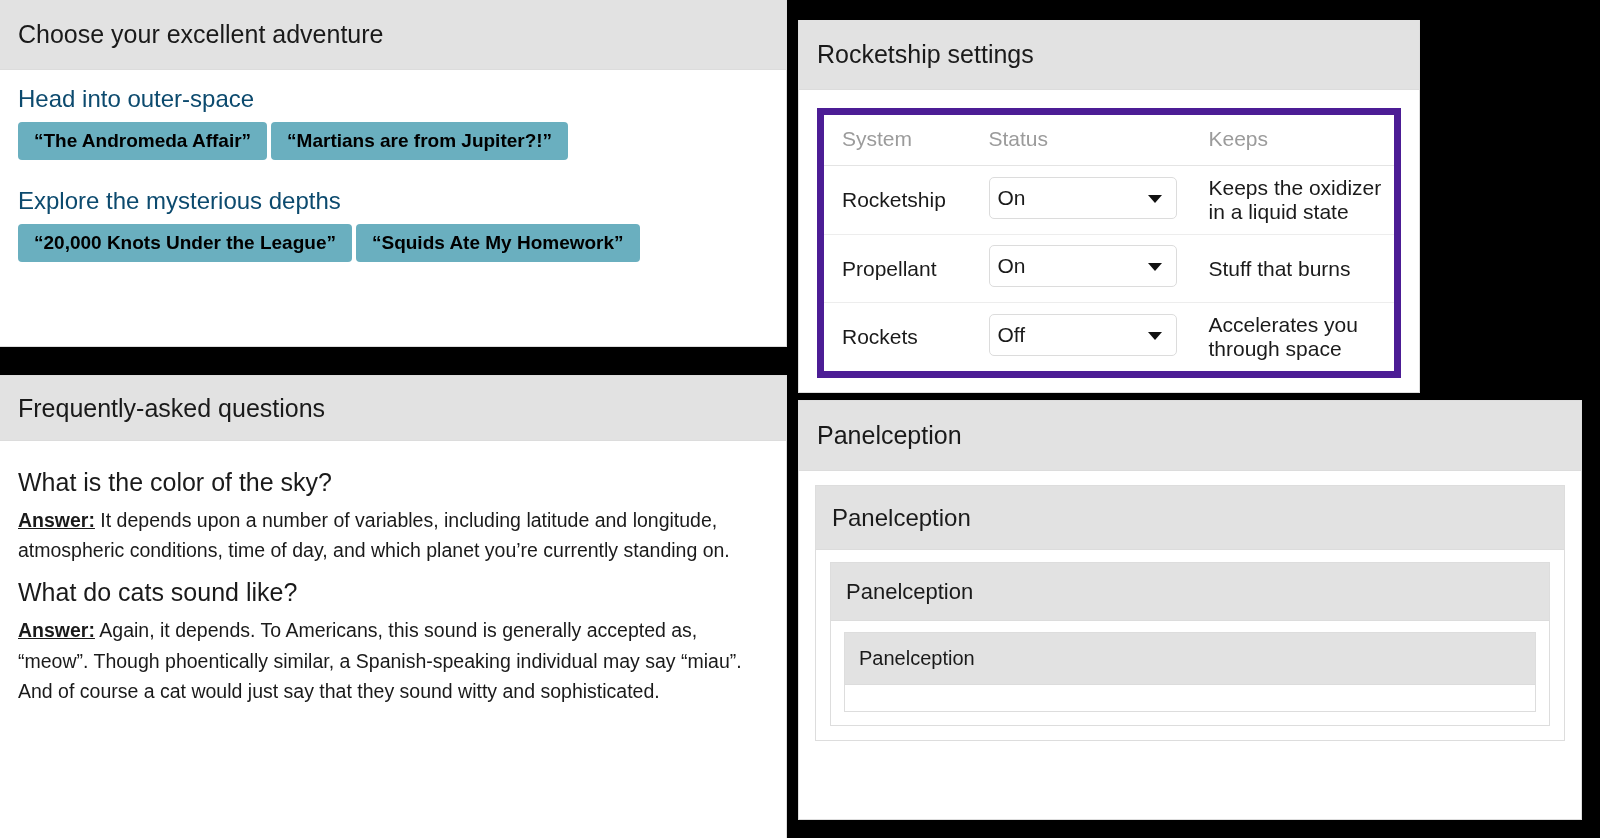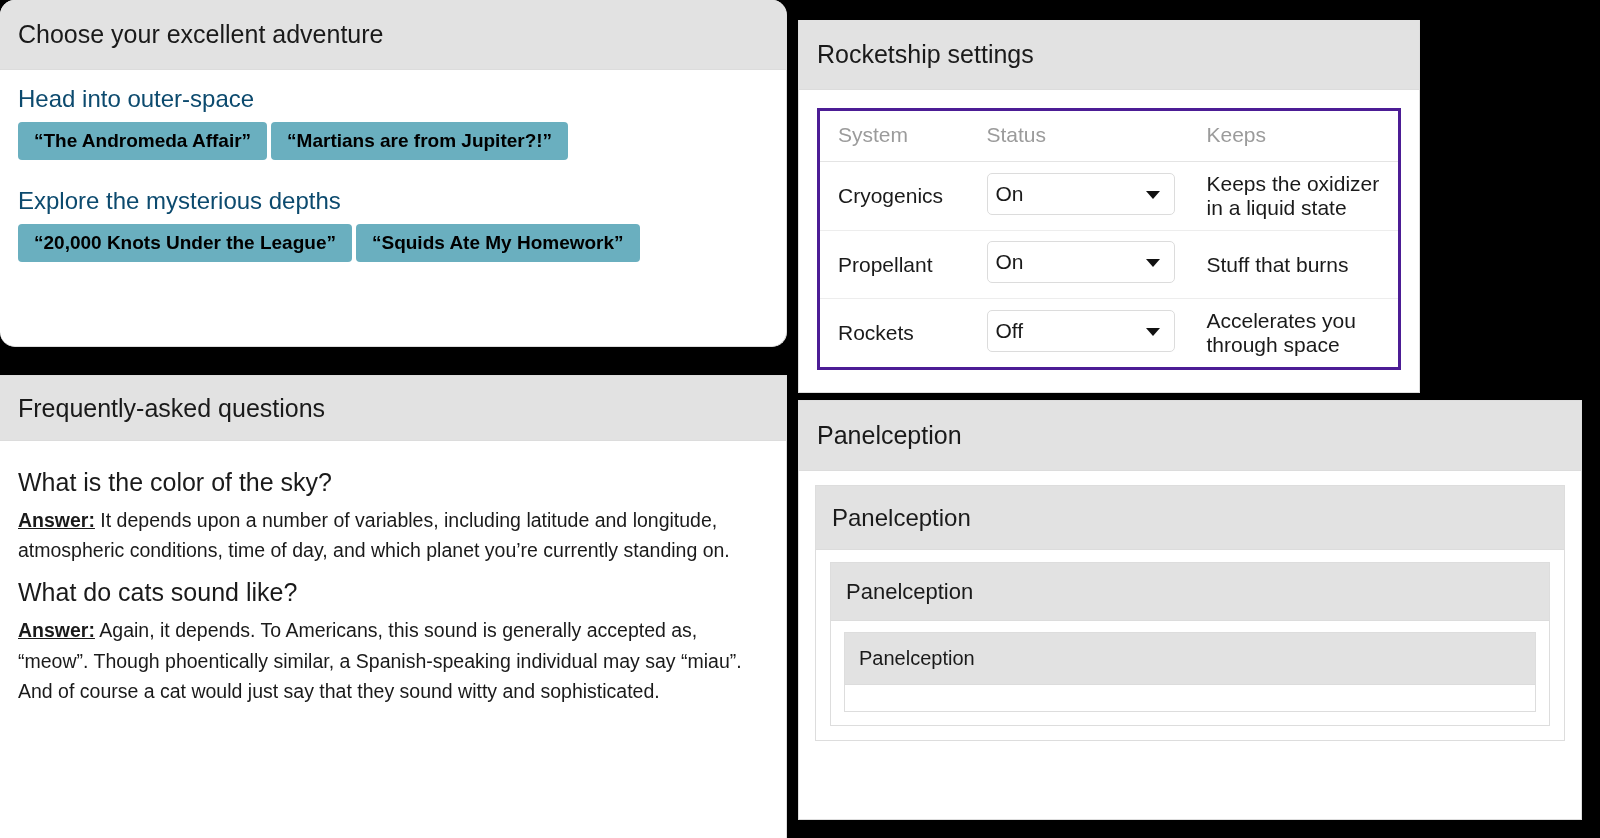--- a/index.html
+++ b/index.html
@@ -43,21 +43,21 @@
   .panel-body {
     background: #ffffff;
     box-sizing: border-box;
   }
 
   
   #panel-adventure {
     position: absolute;
     left: 0px;  top: 0px;
     width: 787px; height: 347px;
-    border-left: none; border-top: none; border-radius: 15px;
+    border-left: none; border-top: none;
   }
   #panel-rocket {
     position: absolute;
     left: 798px; top: 0px;
     width: 622px; height: 373px;
     border-top: none;
     margin-top: 20px;
   }
   #panel-faq {
     position: absolute;
@@ -102,21 +102,21 @@
   }
 
   
   #panel-rocket .panel-heading { height: 70px; padding: 20px 18px 0 18px; }
   #panel-rocket .panel-title { font-size: 25px; }
   #panel-rocket .panel-body { padding: 18px 18px 22px 18px; }
 
   table.settings {
     width: 100%;
     border-collapse: collapse;
-    border: 3px solid #4c1d95;
+    border: 7px solid #4c1d95;
     table-layout: fixed;
   }
   table.settings th {
     text-align: left;
     font-weight: 400;
     color: #9b9b9b;
     font-size: 21px;
     padding: 12px 0 14px 18px;
     border-bottom: 1px solid #e4e4e4;
     vertical-align: middle;
@@ -238,21 +238,21 @@
         </colgroup>
         <thead>
           <tr>
             <th>System</th>
             <th>Status</th>
             <th>Keeps</th>
           </tr>
         </thead>
         <tbody>
           <tr>
-            <td>Cryogenics</td>
+            <td>Rocketship</td>
             <td>
               <div class="select-box">
                 <span class="sel-value">On</span>
                 <span class="caret-icon"></span>
               </div>
             </td>
             <td class="info-cell">Keeps the oxidizer in a liquid state</td>
           </tr>
           <tr>
             <td>Propellant</td>

